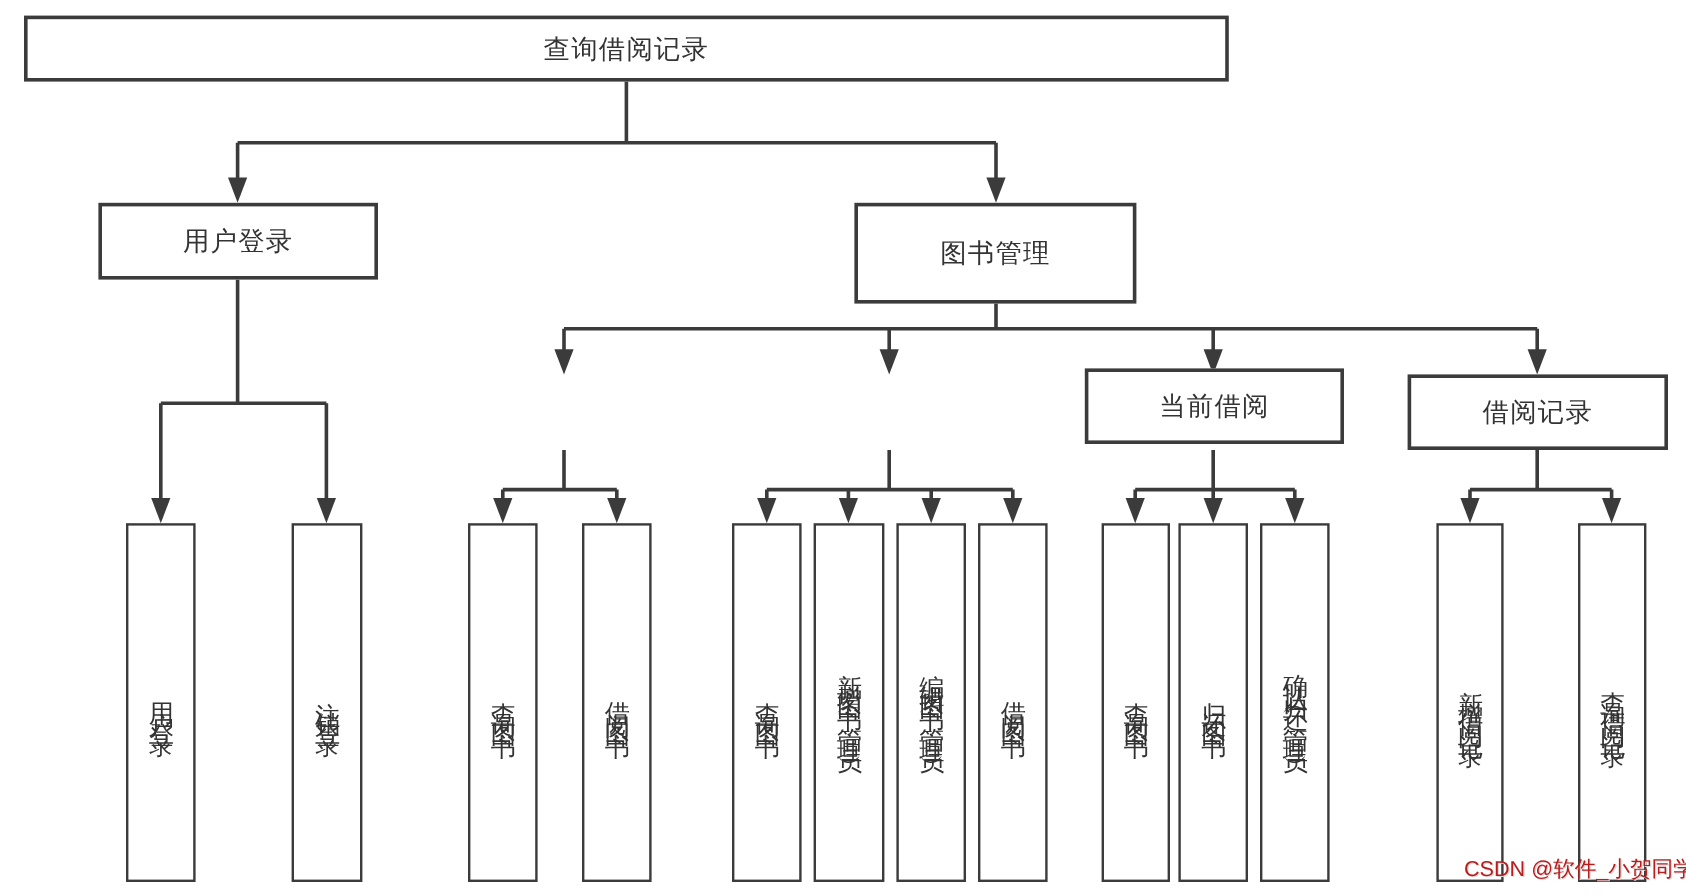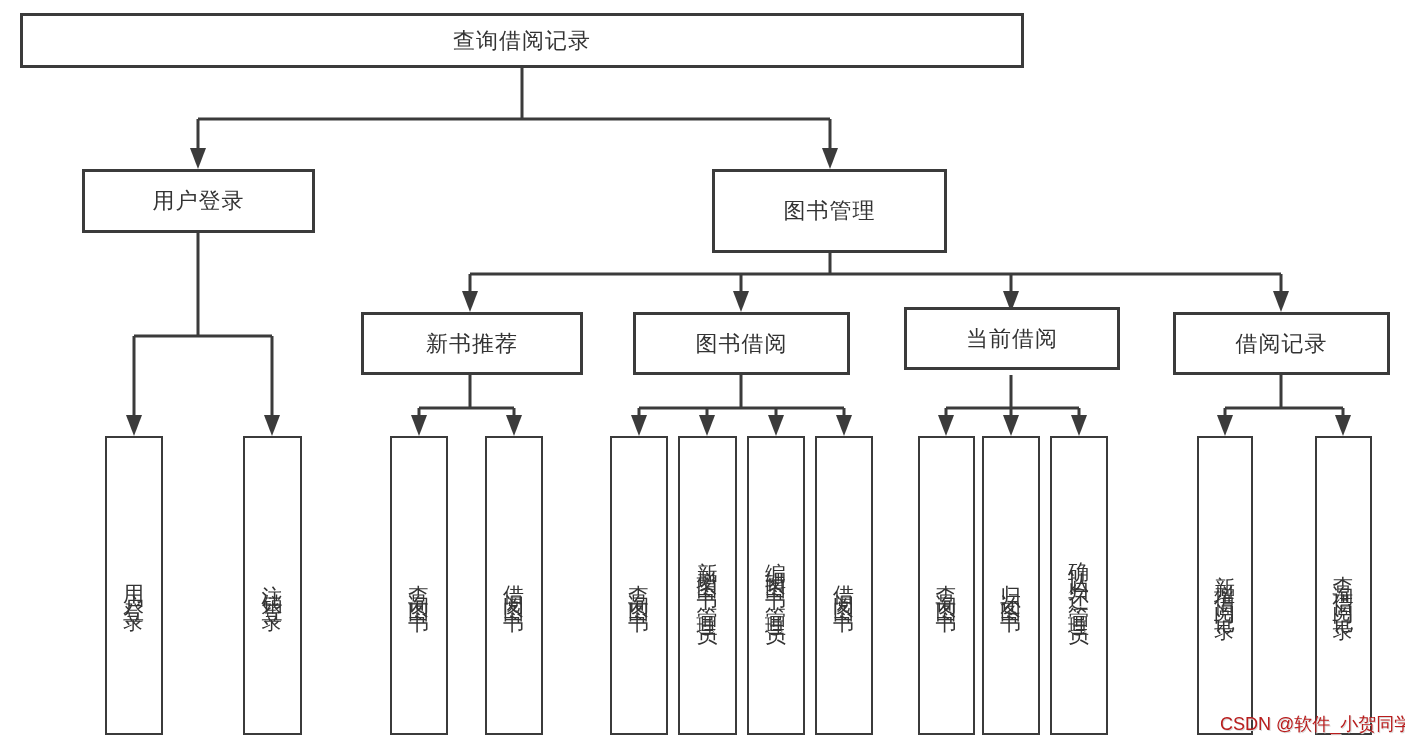--- a/index.html
+++ b/index.html
@@ -102,26 +102,20 @@
     <span class="hlabel">查询借阅记录</span>
   </div>
 
   <div class="box" style="left:82px;top:169px;width:233px;height:64px">
     <span class="hlabel">用户登录</span>
   </div>
   <div class="box" style="left:712px;top:169px;width:235px;height:84px">
     <span class="hlabel">图书管理</span>
   </div>
 
-  <div class="box" style="left:361px;top:312px;width:222px;height:63px">
-    <span class="hlabel">新书推荐</span>
-  </div>
-  <div class="box" style="left:633px;top:312px;width:217px;height:63px">
-    <span class="hlabel">图书借阅</span>
-  </div>
   <div class="box" style="left:904px;top:307px;width:216px;height:63px">
     <span class="hlabel">当前借阅</span>
   </div>
   <div class="box" style="left:1173px;top:312px;width:217px;height:63px">
     <span class="hlabel">借阅记录</span>
   </div>
 
   <div class="box leaf" style="left:105px;top:436px;width:58px;height:299px">
     <span class="vtext">用户登录</span>
   </div>

